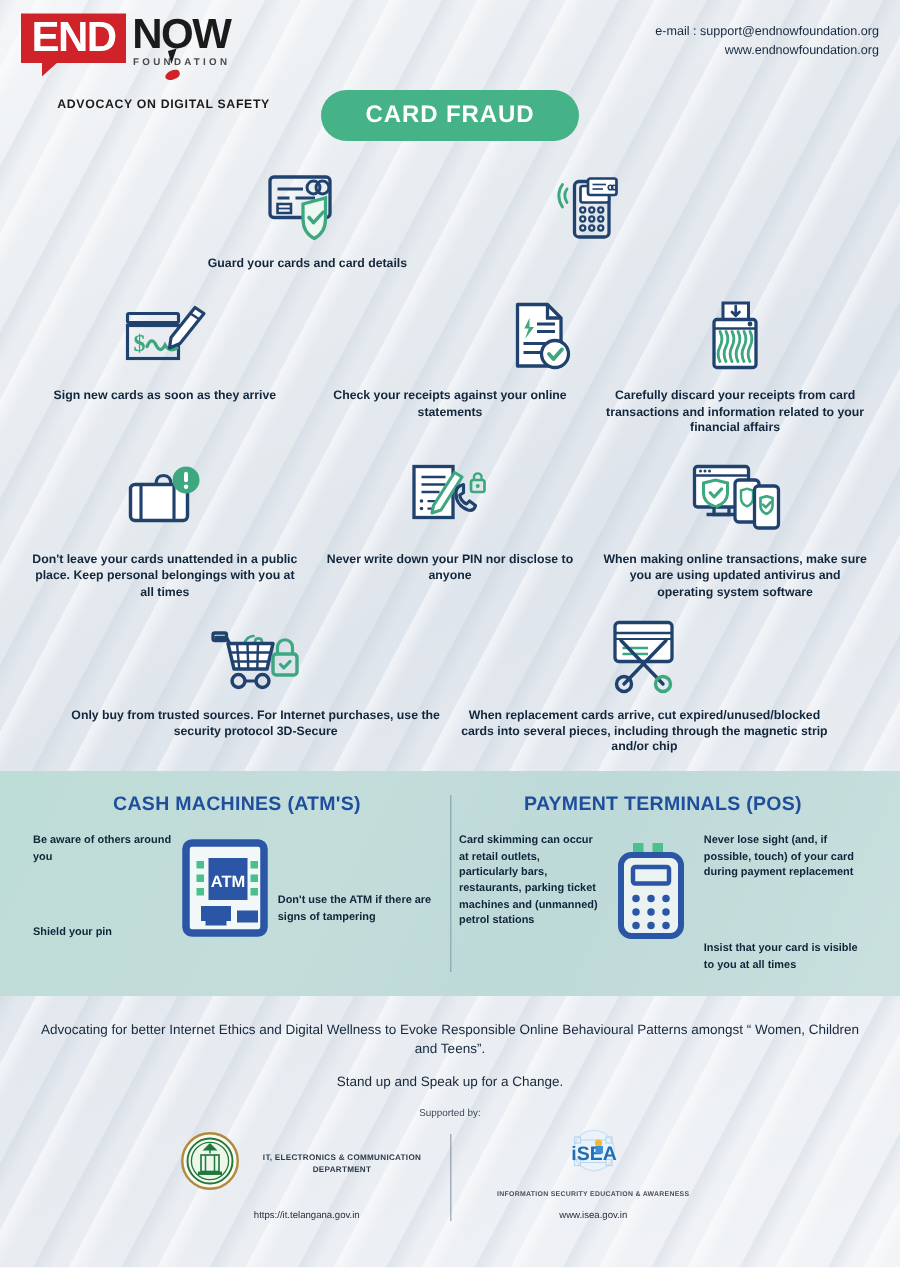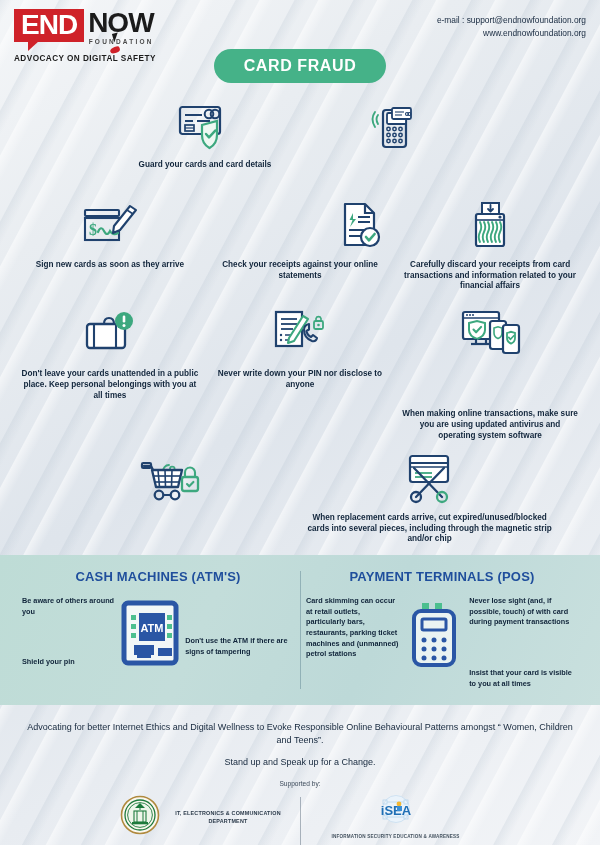--- a/index.html
+++ b/index.html
@@ -45,21 +45,21 @@
     border-left: 11px solid #cf2229;
     border-bottom: 10px solid transparent;
   }
   .logo-now-block { margin-left: 4px; }
   .logo-now { color: #1b1b1b; font-weight: bold; font-size: 28px; letter-spacing: -1px; line-height: 1; }
   .logo-foundation { color: #4a4a4a; font-size: 6.5px; letter-spacing: 2.2px; font-weight: bold; text-align: right; margin-top: 1px; }
   .logo-cursor { position: absolute; left: 99px; top: 24px; width: 0; height: 0;
      border-left: 6px solid #1b1b1b; border-bottom: 9px solid transparent; transform: rotate(-15deg); }
   .logo-splash { position: absolute; left: 96px; top: 38px; width: 10px; height: 6px;
      background: #cf2229; border-radius: 60% 40% 50% 50%; transform: rotate(-18deg); }
-  .logo-tagline { margin-top: 9px; font-size: 8.2px; font-weight: bold; letter-spacing: .45px; color: #1b1b1b; text-align: left; }
+  .logo-tagline { margin-top: 20px; font-size: 8.2px; font-weight: bold; letter-spacing: .45px; color: #1b1b1b; text-align: right; }
 
   .contact { text-align: right; font-size: 8.4px; color: #17293f; line-height: 1.55; padding-top: 5px; }
 
   
   .title-pill-wrap { display: flex; justify-content: center; margin-top: -14px; }
   .title-pill {
     background: #45b288; color: #fff;
     border-radius: 22px; padding: 8px 30px;
     font-size: 16px; font-weight: bold; letter-spacing: .6px;
   }
@@ -70,21 +70,21 @@
   .tip {
     display: flex; flex-direction: column; align-items: center;
     padding: 0 6px;
   }
   .tip .icon { height: 54px; display: flex; align-items: center; justify-content: center; }
   .tip .cap {
     margin-top: 7px; text-align: center;
     font-size: 8.2px; font-weight: bold; line-height: 1.32; color: #12263c;
   }
   .row3 .tip .icon { height: 58px; }
-  .row1 { margin-bottom: 28px; }
+  .row1 { margin-bottom: 16px; }
   .row2 { margin-bottom: 12px; }
   .row3 { margin-bottom: 10px; }
 
   
   .band {
     margin-top: 10px;
     background: linear-gradient(115deg, #bedcd6 0%, #c3ddda 35%, #bdd9d8 62%, #c9e0de 100%);
     padding: 14px 16px 16px 16px;
     display: flex;
     position: relative;
@@ -272,21 +272,21 @@
             <line x1="16" y1="34" x2="21" y2="34" stroke="#20426e" stroke-width="1.5"></line>
             <path d="M20 32 L34 10 l5 3 -14 22 -6 2 z" fill="#fff" stroke="#3da87f" stroke-width="2.1" stroke-linejoin="round"></path>
             <path d="M40 18 q-5 1 -5 6 q0 8 8 11 q4 1 5 -3 l-4 -3 -2 2 q-4 -2 -4.5 -6 l2.5 -1.5 z" fill="none" stroke="#20426e" stroke-width="2.1" stroke-linejoin="round"></path>
             <rect x="45" y="15" width="9" height="8" rx="1.5" fill="none" stroke="#3da87f" stroke-width="1.8"></rect>
             <path d="M47 15 v-2.5 a2.6 2.6 0 0 1 5 0 V15" fill="none" stroke="#3da87f" stroke-width="1.6"></path>
             <circle cx="49.5" cy="19" r="1.3" fill="#3da87f"></circle>
           </svg>
         </div>
         <div class="cap">Never write down your PIN nor disclose to anyone</div>
       </div>
-      <div class="tip" style="width:33%;gap:40px;">
+      <div class="tip" style="width:33%;">
         <div class="icon">
           <svg width="64" height="54" viewBox="0 0 64 54">
             <rect x="5" y="6" width="36" height="27" rx="2" fill="#fff" stroke="#20426e" stroke-width="2.2"></rect>
             <line x1="5" y1="12" x2="41" y2="12" stroke="#20426e" stroke-width="1.6"></line>
             <g fill="#20426e">
                 <circle cx="9" cy="9" r="1"></circle>
                 <circle cx="12" cy="9" r="1"></circle>
                 <circle cx="15" cy="9" r="1"></circle>
               </g>
             <path d="M11 17 l8 -2 8 2 v7 q0 6 -8 9 q-8 -3 -8 -9 z" fill="#fff" stroke="#3da87f" stroke-width="2"></path>
@@ -320,20 +320,21 @@
                 <line x1="16.8" y1="30" x2="41" y2="30"></line>
             </g>
             <circle cx="21" cy="43" r="4.3" fill="none" stroke="#20426e" stroke-width="2.3"></circle>
             <circle cx="37" cy="43" r="4.3" fill="none" stroke="#20426e" stroke-width="2.3"></circle>
             <line x1="25" y1="43" x2="33" y2="43" stroke="#20426e" stroke-width="2"></line>
             <rect x="44" y="25" width="16" height="14" rx="2.2" fill="none" stroke="#3da87f" stroke-width="2.3"></rect>
             <path d="M47 25 v-4.5 a5 5 0 0 1 10 0 V25" fill="none" stroke="#3da87f" stroke-width="2.1"></path>
             <path d="M49 32 l2.2 2.3 4.2 -4.4" fill="none" stroke="#3da87f" stroke-width="2.1" stroke-linecap="round" stroke-linejoin="round"></path>
           </svg>
         </div>
+        <div class="cap">Only buy from trusted sources. For Internet purchases, use the security protocol 3D-Secure</div>
       </div>
       <div class="tip" style="width:45%;">
         <div class="icon">
           <svg width="62" height="54" viewBox="0 0 62 54">
             <rect x="11" y="4" width="38" height="26" rx="2.5" fill="#fff" stroke="#20426e" stroke-width="2.2"></rect>
             <line x1="11" y1="11" x2="49" y2="11" stroke="#20426e" stroke-width="1.8"></line>
             <line x1="11" y1="15" x2="49" y2="15" stroke="#20426e" stroke-width="1.4"></line>
             <line x1="16" y1="21" x2="33" y2="21" stroke="#3da87f" stroke-width="1.8"></line>
             <line x1="16" y1="25" x2="33" y2="25" stroke="#3da87f" stroke-width="1.8"></line>
             <path d="M15 16 L43 45" fill="none" stroke="#20426e" stroke-width="2.3" stroke-linecap="round"></path>
@@ -401,21 +402,21 @@
               <circle cx="16" cy="49" r="2.5"></circle>
                 <circle cx="26" cy="49" r="2.5"></circle>
                 <circle cx="36" cy="49" r="2.5"></circle>
               <circle cx="16" cy="58" r="2.5"></circle>
                 <circle cx="26" cy="58" r="2.5"></circle>
                 <circle cx="36" cy="58" r="2.5"></circle>
             </g>
           </svg>
         </div>
         <div class="band-col right">
-          <div>Never lose sight (and, if possible, touch) of with card during payment transactions</div>
+          <div>Never lose sight (and, if possible, touch) of your card during payment replacement</div>
           <div class="band-gap"></div>
           <div>Insist that your card is visible to you at all times</div>
         </div>
       </div>
     </div>
   </div>
 
   <div class="footer">
     <div class="foot-line1">Advocating for better Internet Ethics and Digital Wellness to Evoke Responsible Online Behavioural Patterns amongst “ Women, Children and Teens”.</div>
     <div class="foot-line2">Stand up and Speak up for a Change.</div>

